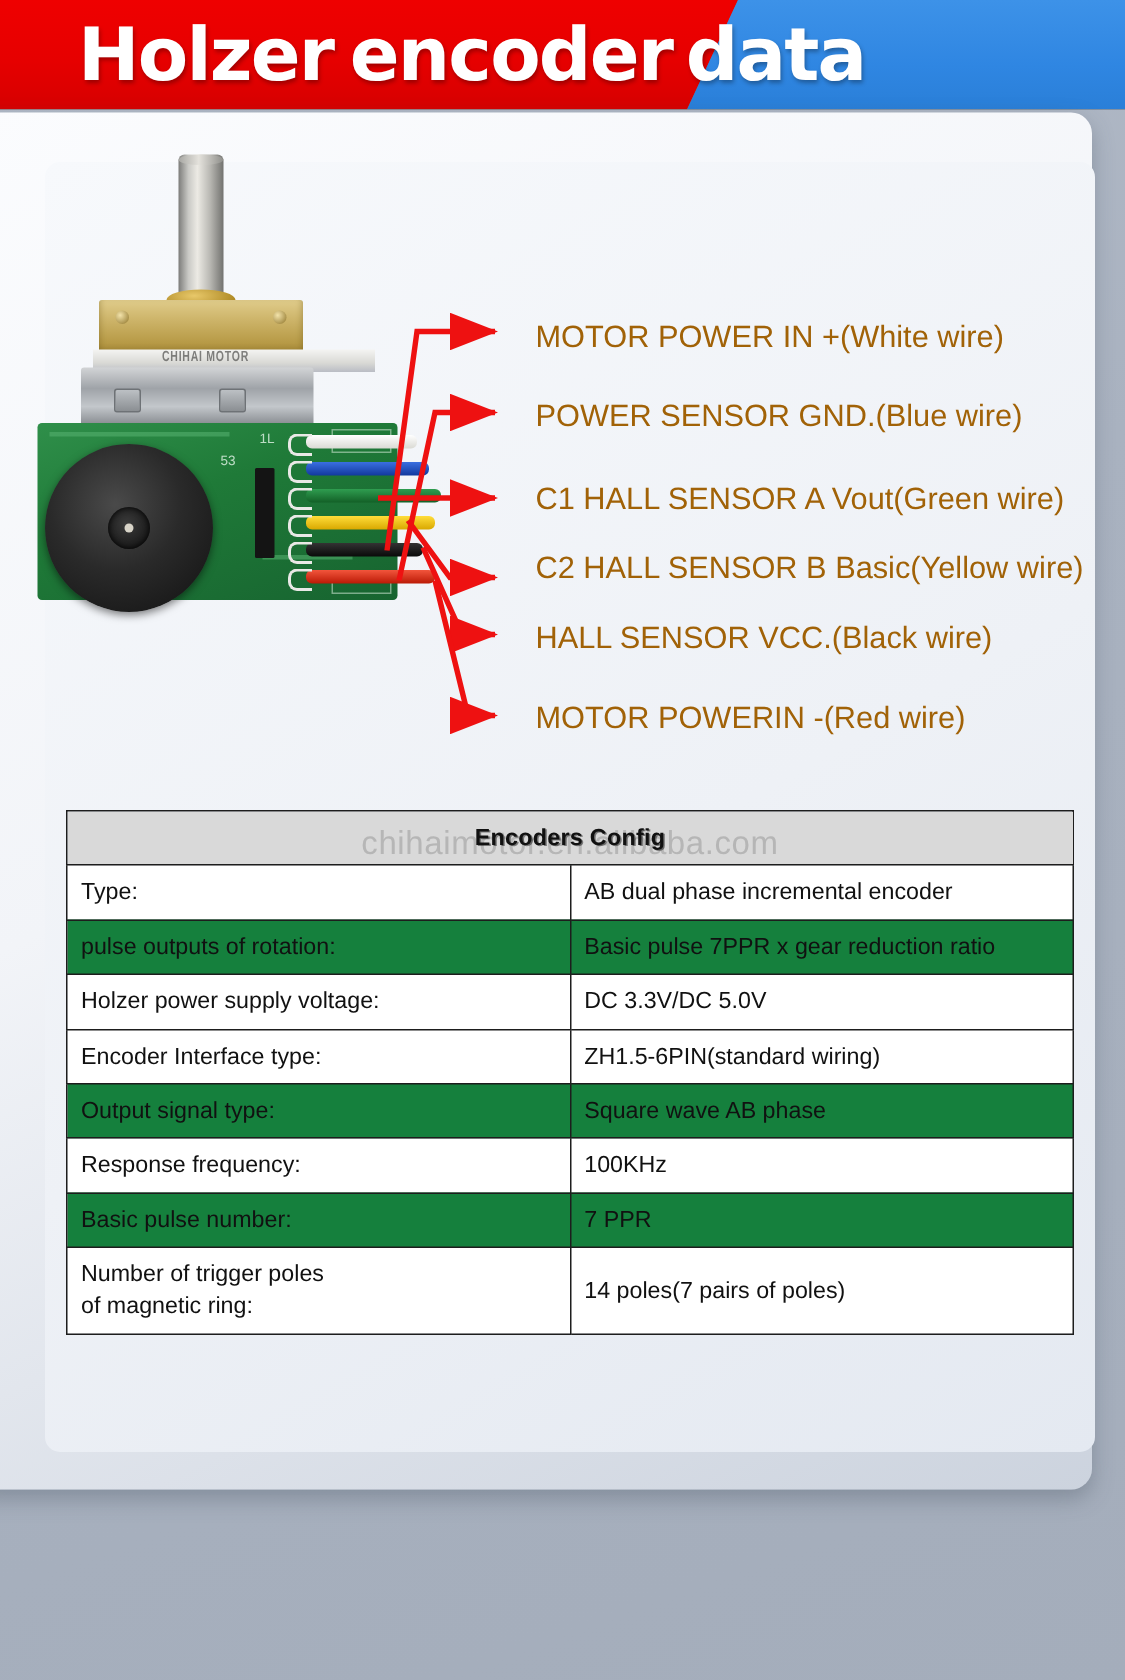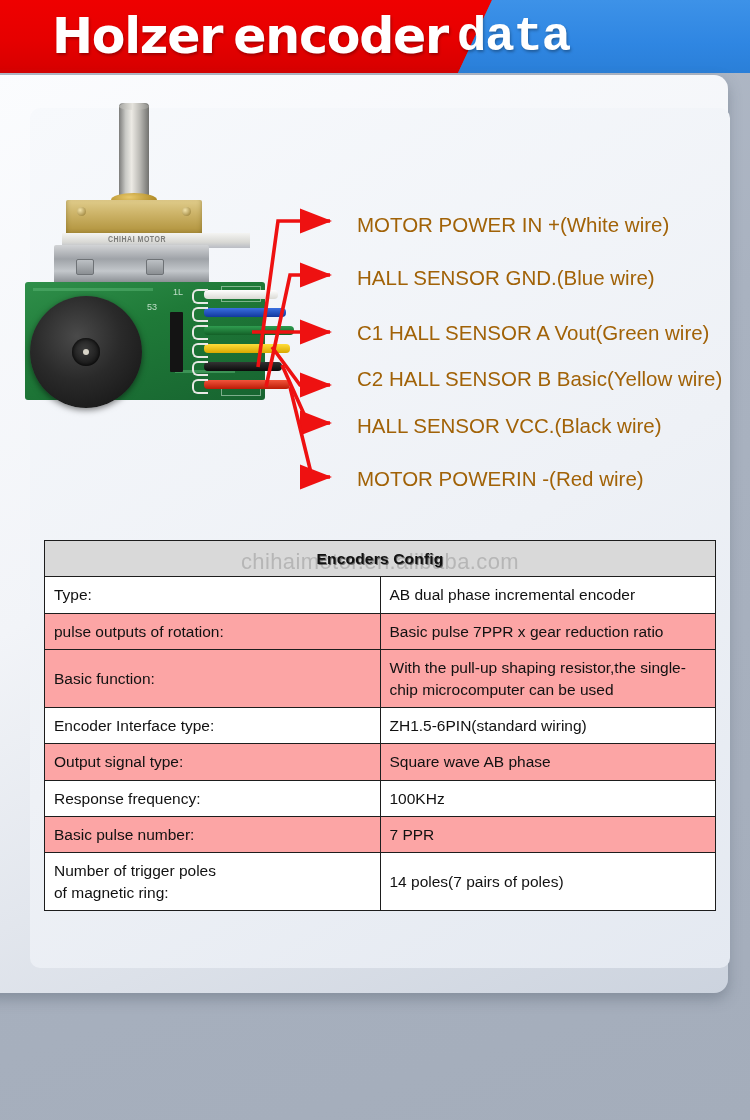--- a/index.html
+++ b/index.html
@@ -26,21 +26,21 @@
     position:absolute;left:0;top:0;width:750px;height:73px;
     display:flex;align-items:center;
     padding-left:52px;box-sizing:border-box;
     font-size:49px;font-weight:bold;color:#ffffff;
     font-family:"DejaVu Sans","Liberation Sans",sans-serif;
     letter-spacing:-1.2px;
     text-shadow:1px 2px 3px rgba(0,0,0,.30);
     white-space:nowrap;
   }
   .banner-title .w2{margin-left:11px;}
-  .banner-title .w3{margin-left:9px;font-family:Liberation Mono, monospace;}
+  .banner-title .w3{margin-left:9px;}
 
   
   .card{
     position:absolute;left:-22px;top:75px;width:750px;height:918px;
     background:linear-gradient(155deg,#fbfcfe 0%,#f2f4f8 45%,#ccd3de 100%);
     border-radius:14px;
     box-shadow:0 6px 14px rgba(70,80,95,.35);
   }
   .inner-panel{
     position:absolute;left:52px;top:33px;width:700px;height:860px;
@@ -124,21 +124,21 @@
   .spec-wrap{position:absolute;left:44px;top:540px;width:672px;}
   table.spec{border-collapse:collapse;width:672px;table-layout:fixed;}
   table.spec td{
     border:1px solid #1d1d1d;
     font-size:15.5px;color:#111;
     padding:7px 9px;
     vertical-align:middle;
     line-height:1.38;
   }
   table.spec td.k{width:259px;}
-  table.spec tr.alt td{background:#fca5a5;}
+  table.spec tr.alt td{background:#15803d;}
   table.spec tr.plain td{background:#ffffff;}
   .thead td{
     background:#d9d9d9;text-align:center;
     font-size:29px;font-weight:bold;letter-spacing:.2px;
     padding:10px 0 12px 0;position:relative;
     text-shadow:1px 1px 0 rgba(0,0,0,.45);
   }
   .thead .wm{
     position:absolute;left:0;right:0;top:6px;
     font-size:22px;font-weight:normal;color:#b6b6b6;letter-spacing:.4px;
@@ -216,21 +216,21 @@
     <path d="M258,292 L278,146 L330,146"></path>
     <path d="M266,312 L290,200 L330,200"></path>
     <path d="M252,257 L330,257"></path>
     <path d="M272,272 L300,310 L330,310"></path>
     <path d="M282,290 L308,348 L330,348"></path>
     <path d="M290,312 L312,402 L330,402"></path>
   </g>
 </svg>
 
 <div class="callout" style="left:357px;top:213px;">MOTOR POWER IN +(White wire)</div>
-<div class="callout" style="left:357px;top:266px;">HALL SENSOR GND.(Blue wire)</div>
+<div class="callout" style="left:357px;top:266px;">POWER SENSOR GND.(Blue wire)</div>
 <div class="callout" style="left:357px;top:321px;">C1 HALL SENSOR A Vout(Green wire)</div>
 <div class="callout" style="left:357px;top:367px;">C2 HALL SENSOR B Basic(Yellow wire)</div>
 <div class="callout" style="left:357px;top:414px;">HALL SENSOR VCC.(Black wire)</div>
 <div class="callout" style="left:357px;top:467px;">MOTOR POWERIN -(Red wire)</div>
 
 <div class="spec-wrap">
   <table class="spec">
     <tbody>
       <tr class="thead">
         <td colspan="2">
@@ -239,23 +239,23 @@
         </td>
       </tr>
       <tr class="plain">
         <td class="k">Type:</td>
         <td class="v">AB dual phase incremental encoder</td>
       </tr>
       <tr class="alt">
         <td class="k">pulse outputs of rotation:</td>
         <td class="v">Basic pulse 7PPR x gear reduction ratio</td>
       </tr>
-      <tr class="alt">
-        <td class="k">Basic function:</td>
-        <td class="v">With the pull-up shaping resistor,the single-chip microcomputer can be used</td>
+      <tr class="plain">
+        <td class="k">Holzer power supply voltage:</td>
+        <td class="v">DC 3.3V/DC 5.0V</td>
       </tr>
       <tr class="plain">
         <td class="k">Encoder Interface type:</td>
         <td class="v">ZH1.5-6PIN(standard wiring)</td>
       </tr>
       <tr class="alt">
         <td class="k">Output signal type:</td>
         <td class="v">Square wave AB phase</td>
       </tr>
       <tr class="plain">

